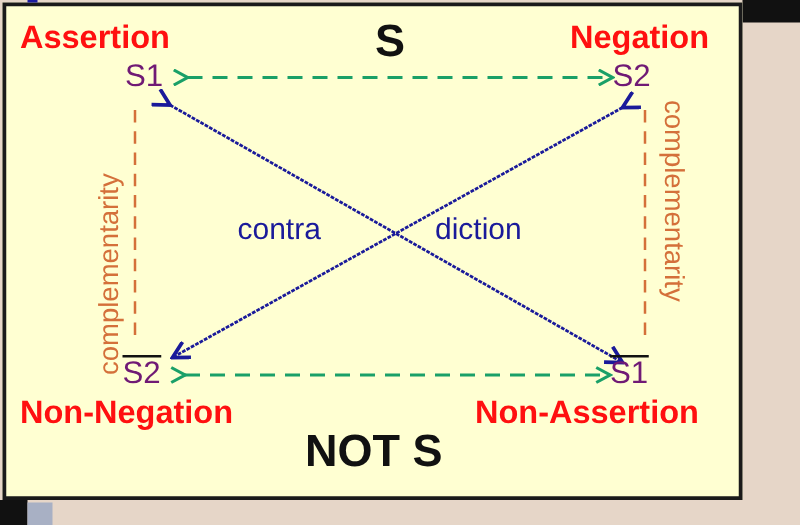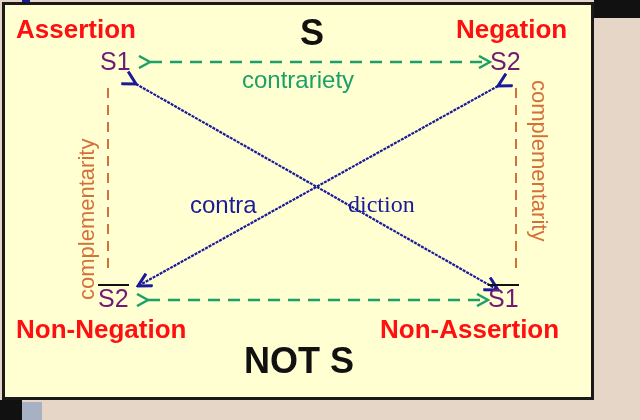--- a/index.html
+++ b/index.html
@@ -30,21 +30,21 @@
     letter-spacing:0px; white-space:nowrap;
   }
   .sym {
     position:absolute; color:#701a75; font-size:25px; white-space:nowrap;
   }
   .sym.over { border-top:2px solid #111; line-height:22px; padding-top:1px; }
   .big {
     position:absolute; color:#111; font-weight:bold; font-size:36px; white-space:nowrap;
   }
   .green-text { position:absolute; color:#1aa068; font-size:24px; white-space:nowrap; }
-  .blue-text { position:absolute; color:#1a1a9a; font-size:24px; white-space:nowrap;margin-top:21px; }
+  .blue-text { position:absolute; color:#1a1a9a; font-size:24px; white-space:nowrap; }
   .orange-v {
     position:absolute; color:#d4703a; font-size:22px; white-space:nowrap;
     transform-origin:left top;
   }
   svg.lines { position:absolute; left:0; top:0; }
 </style>
 </head>
 <body>
 
 <div id="frame">
@@ -81,19 +81,18 @@
   <span class="label-red" style="left:16px; top:314px;">Non-Negation</span>
 
   <span class="sym" style="left:100px; top:47px;">S1</span>
   <span class="sym" style="left:490px; top:47px;">S2</span>
   <span class="sym over" style="left:98px; top:284px;">S2</span>
   <span class="sym over" style="left:488px; top:284px;">S1</span>
 
   <span class="big" style="left:300px; top:12px;">S</span>
   <span class="big" style="left:244px; top:340px;">NOT S</span>
 
-  <span class="green-text" style="left:242px; top:66px;">contrariety</span>
   <span class="blue-text" style="left:190px; top:170px;">contra</span>
-  <span class="blue-text" style="left:348px; top:170px;font-family:Liberation Serif, serif;">diction</span>
+  <span class="blue-text" style="left:348px; top:170px;">diction</span>
 
   <span class="orange-v" style="left:74px; top:300px; transform:rotate(-90deg);">complementarity</span>
   <span class="orange-v" style="left:552px; top:80px; transform:rotate(90deg);">complementarity</span>
 </div>
 
 </body></html>

